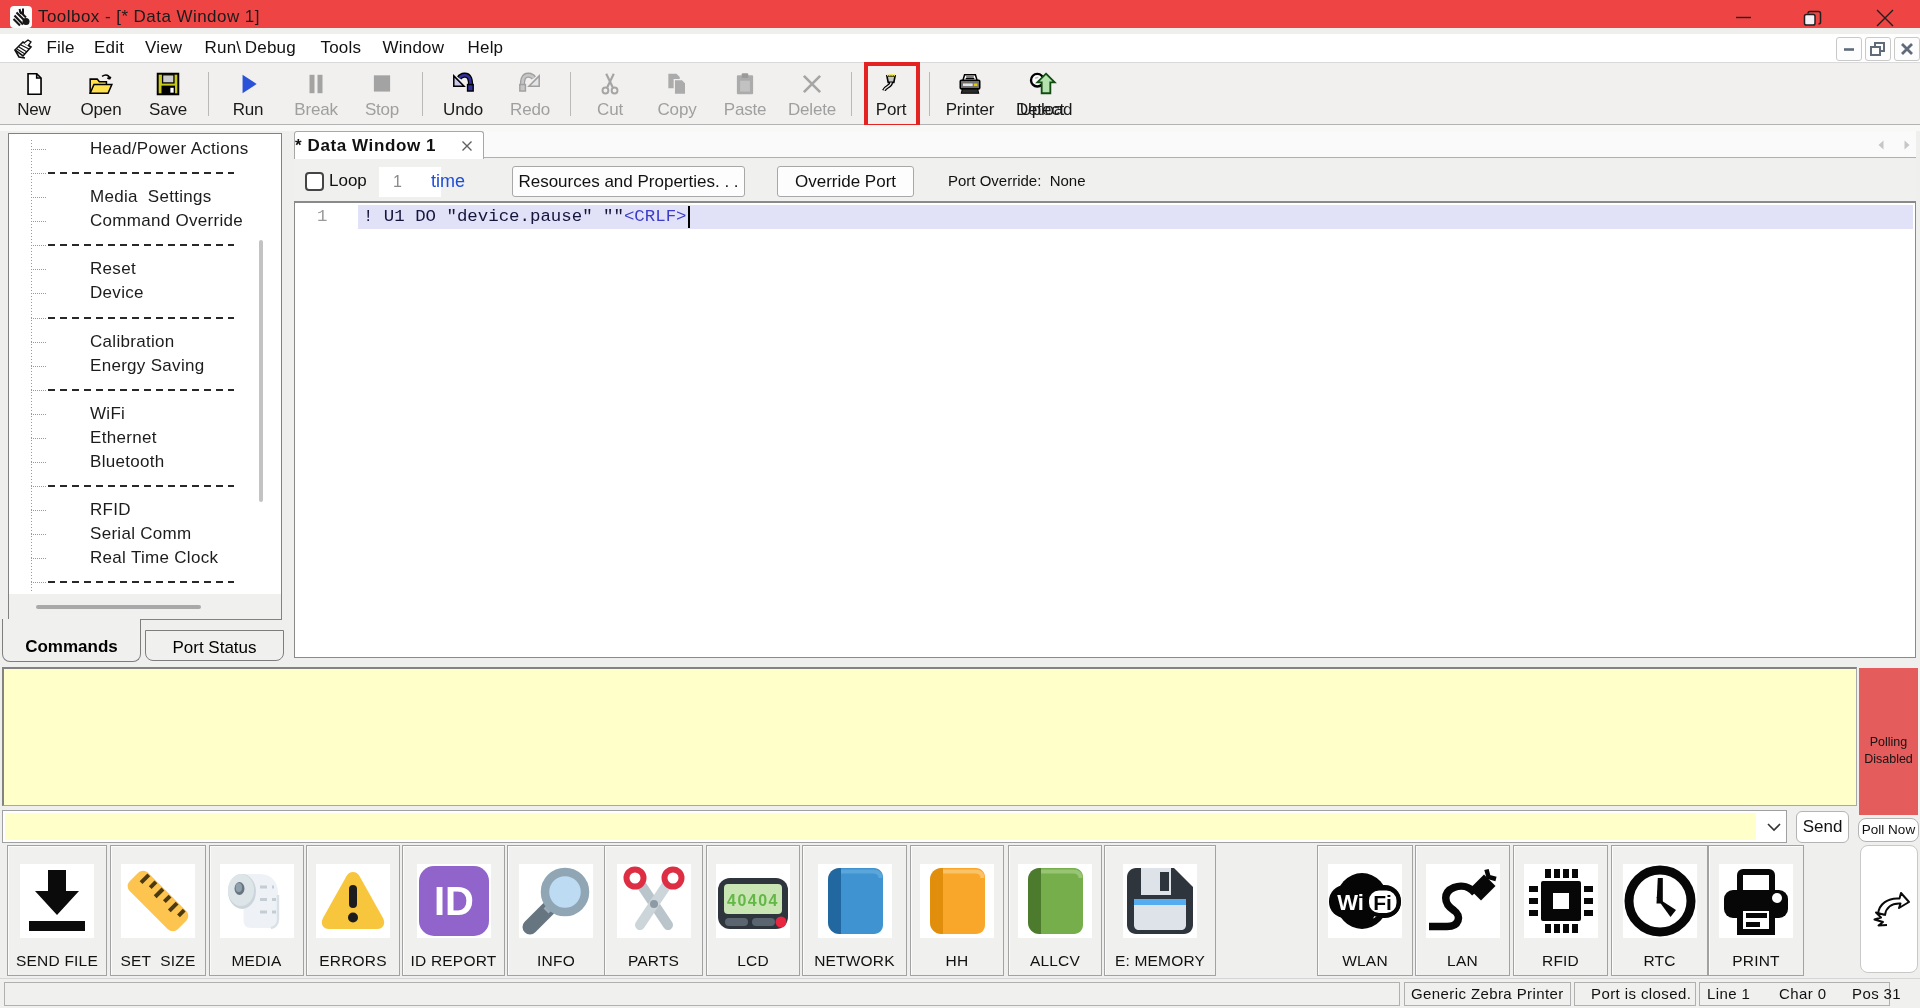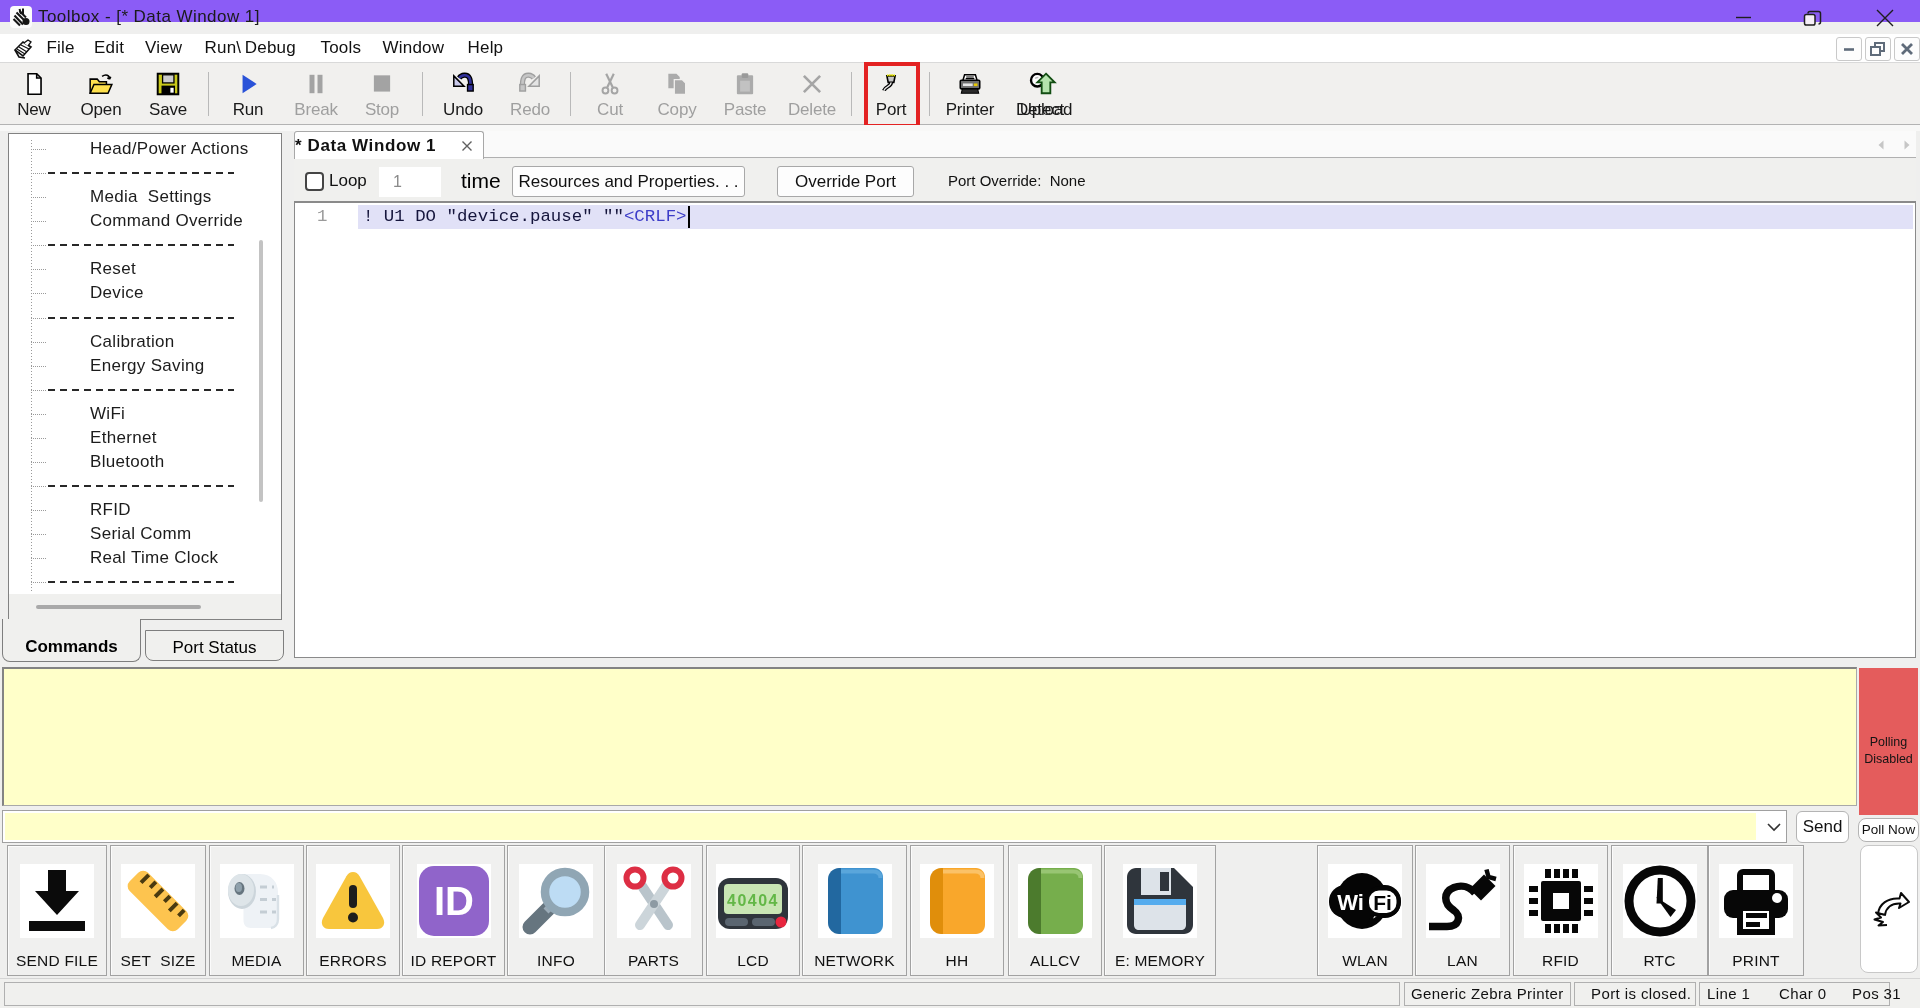--- a/index.html
+++ b/index.html
@@ -1,19 +1,19 @@
 <!DOCTYPE html>
 <html><head><meta charset="utf-8">
 <style>
 *{margin:0;padding:0;box-sizing:border-box;-webkit-font-smoothing:antialiased}
 html,body{width:1920px;height:1008px;overflow:hidden;font-family:"Liberation Sans",sans-serif}
 body{background:#efefee;position:relative}
 .abs{position:absolute}
 
-#titlebar{position:absolute;left:0;top:0;width:1920px;height:22px;background:#8b5cf6}
+#titlebar{position:absolute;left:0;top:0;width:1920px;height:28px;background:#ef4444}
 #titlebar .title{position:absolute;left:38px;top:0;height:34px;line-height:34px;font-size:17px;color:#1b1b1b;letter-spacing:0.45px}
 .winbtn{position:absolute;top:0;height:34px;width:46px}
 
 #menubar{position:absolute;left:0;top:34px;width:1920px;height:29px;background:#ffffff;border-bottom:1px solid #d9d9d9}
 .menuitem{position:absolute;top:0;height:28px;line-height:28px;font-size:17px;color:#111;letter-spacing:0.2px}
 .mdibtn{position:absolute;top:3px;width:26px;height:24px;background:#fdfdfd;border:1px solid #c9c9c9;border-radius:3px}
 
 #toolbar{position:absolute;left:0;top:63px;width:1920px;height:62px;background:#f1f0ee;border-bottom:1px solid #b3b3b3}
 .tbtn{position:absolute;top:8px;width:76px;height:54px;text-align:center}
 .tbtn svg{display:block;margin:0 auto}
@@ -298,21 +298,21 @@
 <div id="dwtab"><span style="margin-left:0;letter-spacing:0.6px">* Data Window 1</span>
   <svg class="abs" style="left:165px;top:7px" width="14" height="14">
       <path d="M2.5 2.5 L11.5 11.5 M11.5 2.5 L2.5 11.5" stroke="#606060" stroke-width="1.4"></path>
     </svg>
 </div>
 <div id="ctrlrow">
   <div class="abs" style="left:11px;top:13px;width:19px;height:19px;background:#fff;border:2px solid #454545;border-radius:4px"></div>
   <div class="abs" style="left:35px;top:8px;font-size:17px;color:#111;height:28px;line-height:28px">Loop</div>
   <div class="abs" style="left:85px;top:8px;width:62px;height:30px;background:#fff"></div>
   <div class="abs" style="left:99px;top:9px;font-size:16px;color:#8a8a8a;height:28px;line-height:28px">1</div>
-  <div class="abs" style="left:167px;top:8px;font-size:21px;color:#000000;height:28px;line-height:28px">time</div>
+  <div class="abs" style="left:137px;top:8px;font-size:18px;color:#1d4ed8;height:28px;line-height:28px">time</div>
   <div class="ebtn" style="left:218px;top:7px;width:233px">Resources and Properties. . .</div>
   <div class="ebtn" style="left:483px;top:7px;width:137px">Override Port</div>
   <div class="abs" style="left:654px;top:8px;font-size:15px;color:#111;height:28px;line-height:28px">Port Override:&nbsp;&nbsp;None</div>
 </div>
 <div id="editor">
   <div class="abs" style="left:63px;top:2px;width:1555px;height:24px;background:#e1e1f7"></div>
   <div class="abs" style="left:22px;top:2px;width:20px;height:24px;line-height:24px;font-family:'Liberation Mono',monospace;font-size:17.4px;color:#9a9a9a">1</div>
   <div class="abs" style="left:68px;top:2px;height:24px;line-height:24px;font-family:'Liberation Mono',monospace;font-size:17.4px;color:#15153c;white-space:pre">! U1 DO "device.pause" ""<span style="color:#3c3cc8">&lt;CRLF&gt;</span></div>
   <div class="abs" style="left:393px;top:3px;width:2px;height:22px;background:#000"></div>
 </div>

